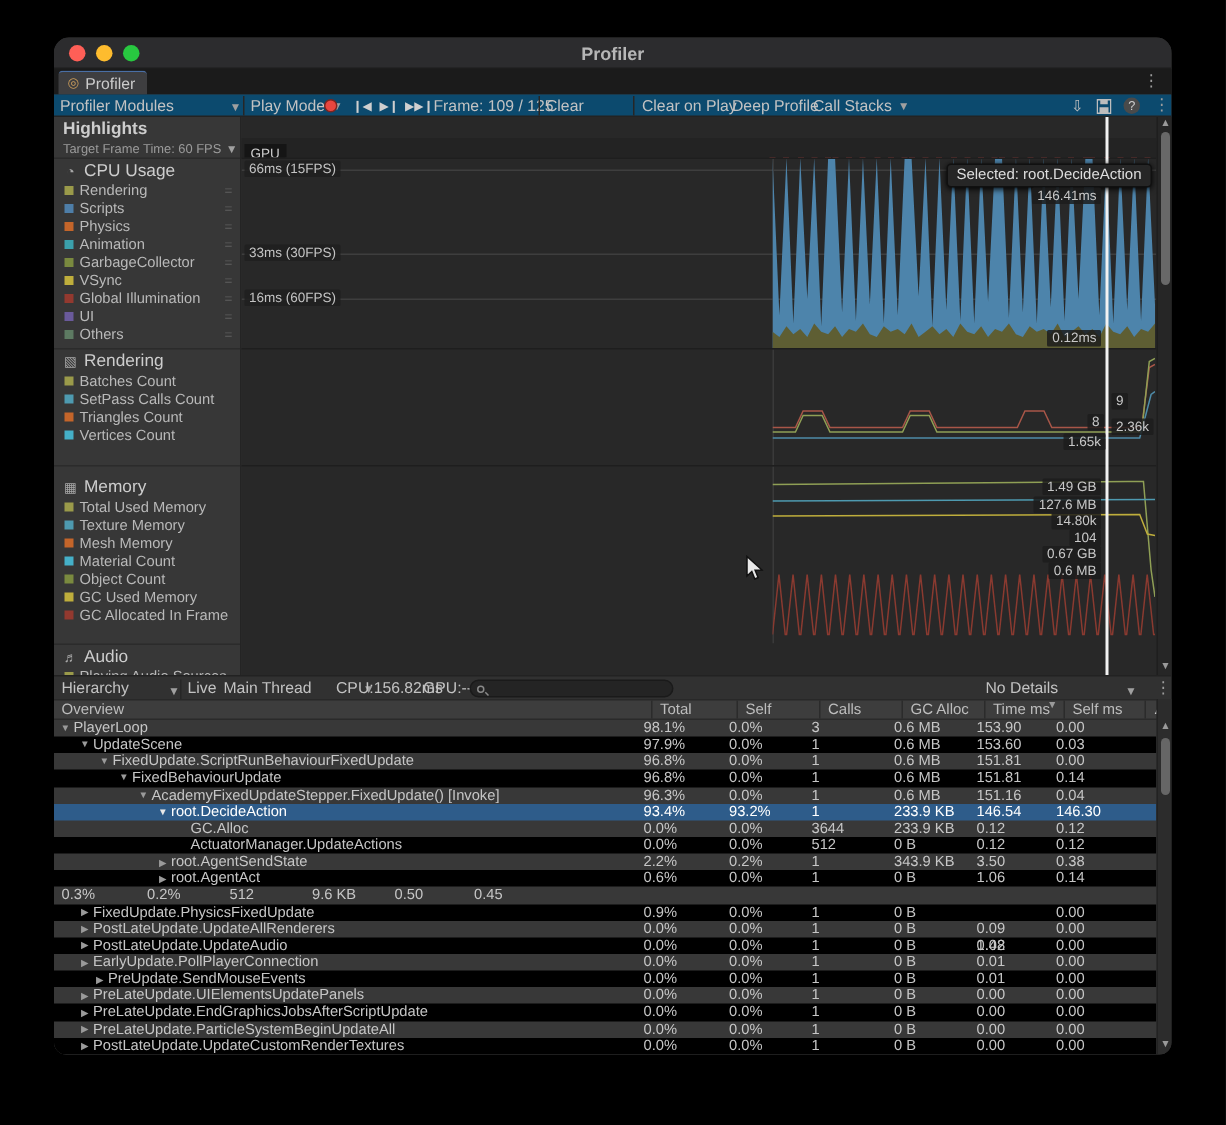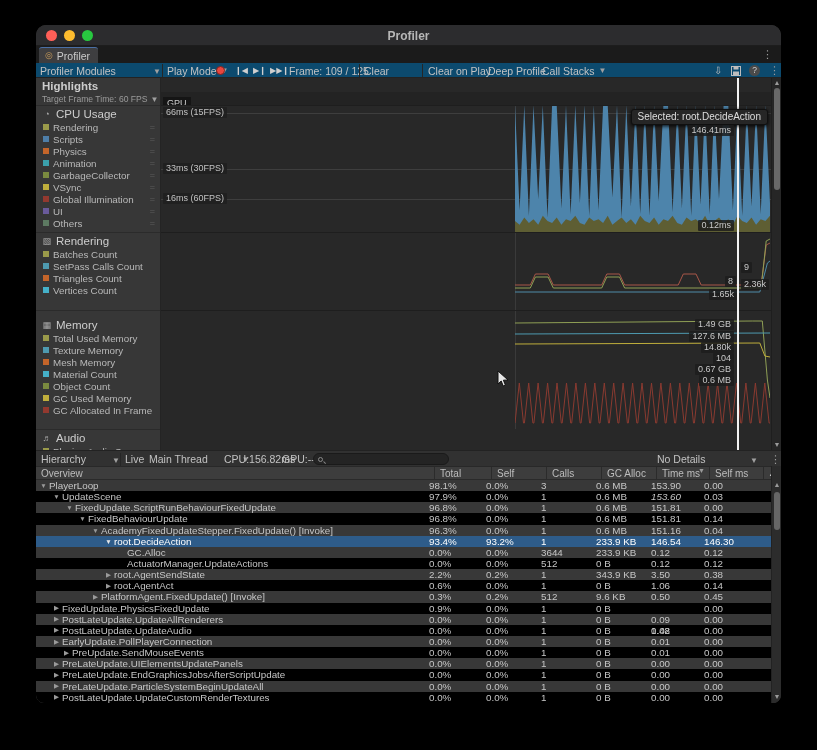--- a/index.html
+++ b/index.html
@@ -456,21 +456,21 @@
         </div>
         <div class="trow alt">
           <div class="cname" style="padding-left: 15px;">
             <span class="arrow">▼</span>
             <span>UpdateScene</span>
           </div>
           <div class="cell" style="width: 57px;">97.9%</div>
           <div class="cell" style="width: 55px;">0.0%</div>
           <div class="cell" style="width: 55px;">1</div>
           <div class="cell" style="width: 55px;">0.6 MB</div>
-          <div class="cell" style="width: 53px; font-style: italic;">153.60</div>
+          <div class="cell" style="width: 53px;">153.60</div>
           <div class="cell" style="width: 54px;">0.03</div>
           <div style="width: 18px;"></div>
         </div>
         <div class="trow">
           <div class="cname" style="padding-left: 28px;">
             <span class="arrow">▼</span>
             <span>FixedUpdate.ScriptRunBehaviourFixedUpdate</span>
           </div>
           <div class="cell" style="width: 57px;">96.8%</div>
           <div class="cell" style="width: 55px;">0.0%</div>
@@ -565,24 +565,20 @@
           </div>
           <div class="cell" style="width: 57px;">0.6%</div>
           <div class="cell" style="width: 55px;">0.0%</div>
           <div class="cell" style="width: 55px;">1</div>
           <div class="cell" style="width: 55px;">0 B</div>
           <div class="cell" style="width: 53px;">1.06</div>
           <div class="cell" style="width: 54px;">0.14</div>
           <div style="width: 18px;"></div>
         </div>
         <div class="trow">
-          <div class="cname" style="padding-left: 54px;">
-            <span class="arrow">▶</span>
-            <span>PlatformAgent.FixedUpdate() [Invoke]</span>
-          </div>
           <div class="cell" style="width: 57px;">0.3%</div>
           <div class="cell" style="width: 55px;">0.2%</div>
           <div class="cell" style="width: 55px;">512</div>
           <div class="cell" style="width: 55px;">9.6 KB</div>
           <div class="cell" style="width: 53px;">0.50</div>
           <div class="cell" style="width: 54px;">0.45</div>
           <div style="width: 18px;"></div>
         </div>
         <div class="trow alt">
           <div class="cname" style="padding-left: 15px;">

